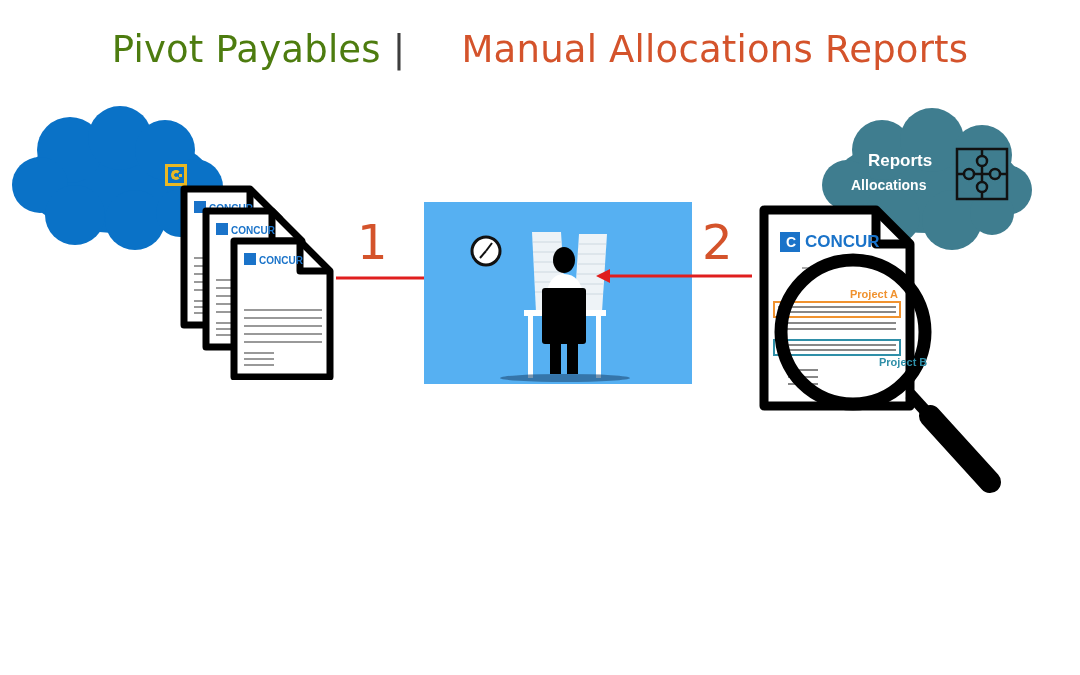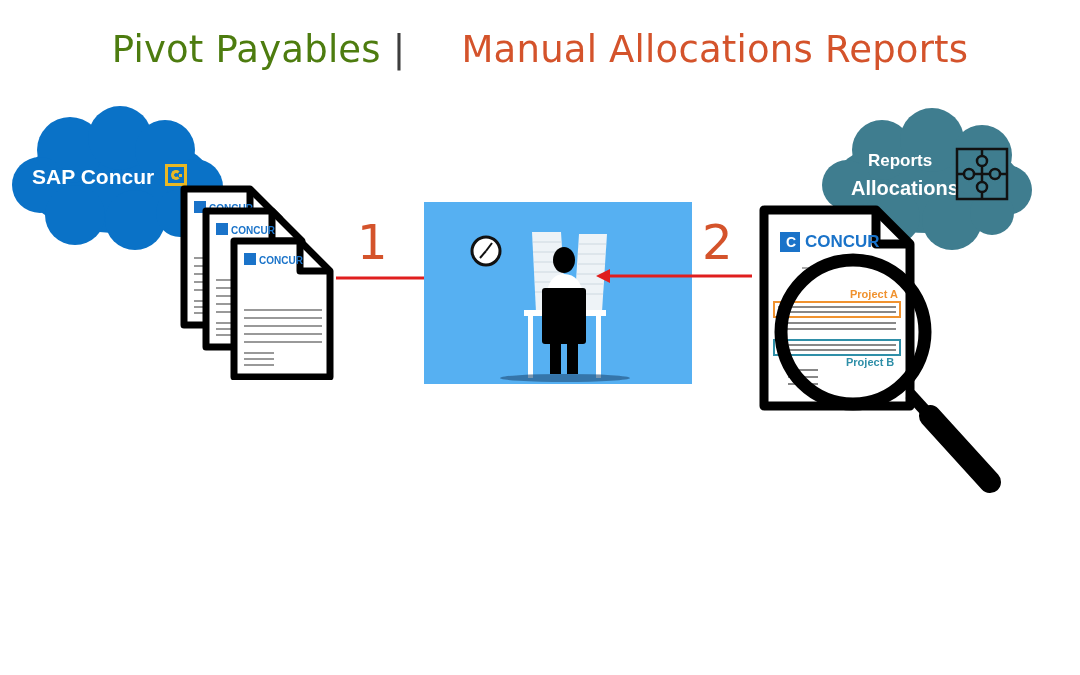--- a/index.html
+++ b/index.html
@@ -28,21 +28,20 @@
       <circle cx="60" cy="45" r="33"></circle>
       <circle cx="110" cy="33" r="32"></circle>
       <circle cx="155" cy="45" r="30"></circle>
       <circle cx="30" cy="80" r="28"></circle>
       <circle cx="185" cy="82" r="28"></circle>
       <circle cx="65" cy="110" r="30"></circle>
       <circle cx="125" cy="115" r="30"></circle>
       <circle cx="170" cy="108" r="24"></circle>
     </g>
   </svg>
-  <span class="cloud-label" style="left:22px;top:60px;font-size:21px;">SAP Concur</span>
   <div style="position:absolute;left:155px;top:59px;width:22px;height:22px;border:3px solid #e9b824;box-sizing:border-box;">
     <div style="position:absolute;left:3px;top:3px;width:10px;height:10px;border:3px solid #e9b824;border-right-color:transparent;border-radius:50%;box-sizing:border-box;"></div>
     <div style="position:absolute;left:11px;top:7px;width:3px;height:3px;background:#e9b824;"></div>
   </div>
 </div>
 
 <svg class="abs" style="left:180px;top:185px;" width="160" height="195" viewBox="0 0 160 195">
   <defs>
     <g id="doc">
       <path d="M4 4 H70 L100 34 V140 H4 Z" fill="#fff" stroke="#000" stroke-width="7" stroke-linejoin="round"></path>
@@ -126,21 +125,21 @@
       <circle cx="120" cy="35" r="32"></circle>
       <circle cx="170" cy="50" r="30"></circle>
       <circle cx="35" cy="80" r="25"></circle>
       <circle cx="195" cy="85" r="25"></circle>
       <circle cx="80" cy="112" r="28"></circle>
       <circle cx="140" cy="115" r="30"></circle>
       <circle cx="180" cy="108" r="22"></circle>
     </g>
   </svg>
   <span class="cloud-label" style="left:56px;top:46px;font-size:17px;">Reports</span>
-  <span class="cloud-label" style="left:39px;top:72px;font-size:20px;">Allocations</span>
+  <span class="cloud-label" style="left:39px;top:72px;font-size:14px;">Allocations</span>
   <svg class="abs" style="left:143px;top:42px;" width="54" height="54" viewBox="0 0 54 54">
     <rect x="2" y="2" width="50" height="50" fill="none" stroke="#111" stroke-width="2.5"></rect>
     <line x1="27" y1="2" x2="27" y2="52" stroke="#111" stroke-width="2.5"></line>
     <line x1="2" y1="27" x2="52" y2="27" stroke="#111" stroke-width="2.5"></line>
     <circle cx="27" cy="14" r="5" fill="#3f7d8f" stroke="#111" stroke-width="2.5"></circle>
     <circle cx="40" cy="27" r="5" fill="#3f7d8f" stroke="#111" stroke-width="2.5"></circle>
     <circle cx="14" cy="27" r="5" fill="#3f7d8f" stroke="#111" stroke-width="2.5"></circle>
     <circle cx="27" cy="40" r="5" fill="#3f7d8f" stroke="#111" stroke-width="2.5"></circle>
   </svg>
 </div>
@@ -167,13 +166,13 @@
       <rect x="30" y="172" width="30" height="2"></rect>
     <rect x="30" y="179" width="30" height="2"></rect>
   </g>
 
   <circle cx="95" cy="128" r="72" fill="none" stroke="#000" stroke-width="13"></circle>
   <line x1="152" y1="190" x2="172" y2="212" stroke="#000" stroke-width="12"></line>
   <line x1="172" y1="212" x2="232" y2="278" stroke="#000" stroke-width="22" stroke-linecap="round"></line>
 </svg>
 <div class="abs doc-logo-text" style="left:805px;top:232px;font-size:17px;">CONCUR</div>
 <div class="proj" style="left:850px;top:288px;color:#f0922f;">Project A</div>
-<div class="proj" style="left:846px;top:356px;color:#2f8fa8;">Project B</div>
+<div class="proj" style="left:879px;top:356px;color:#2f8fa8;">Project B</div>
 
 </body></html>

